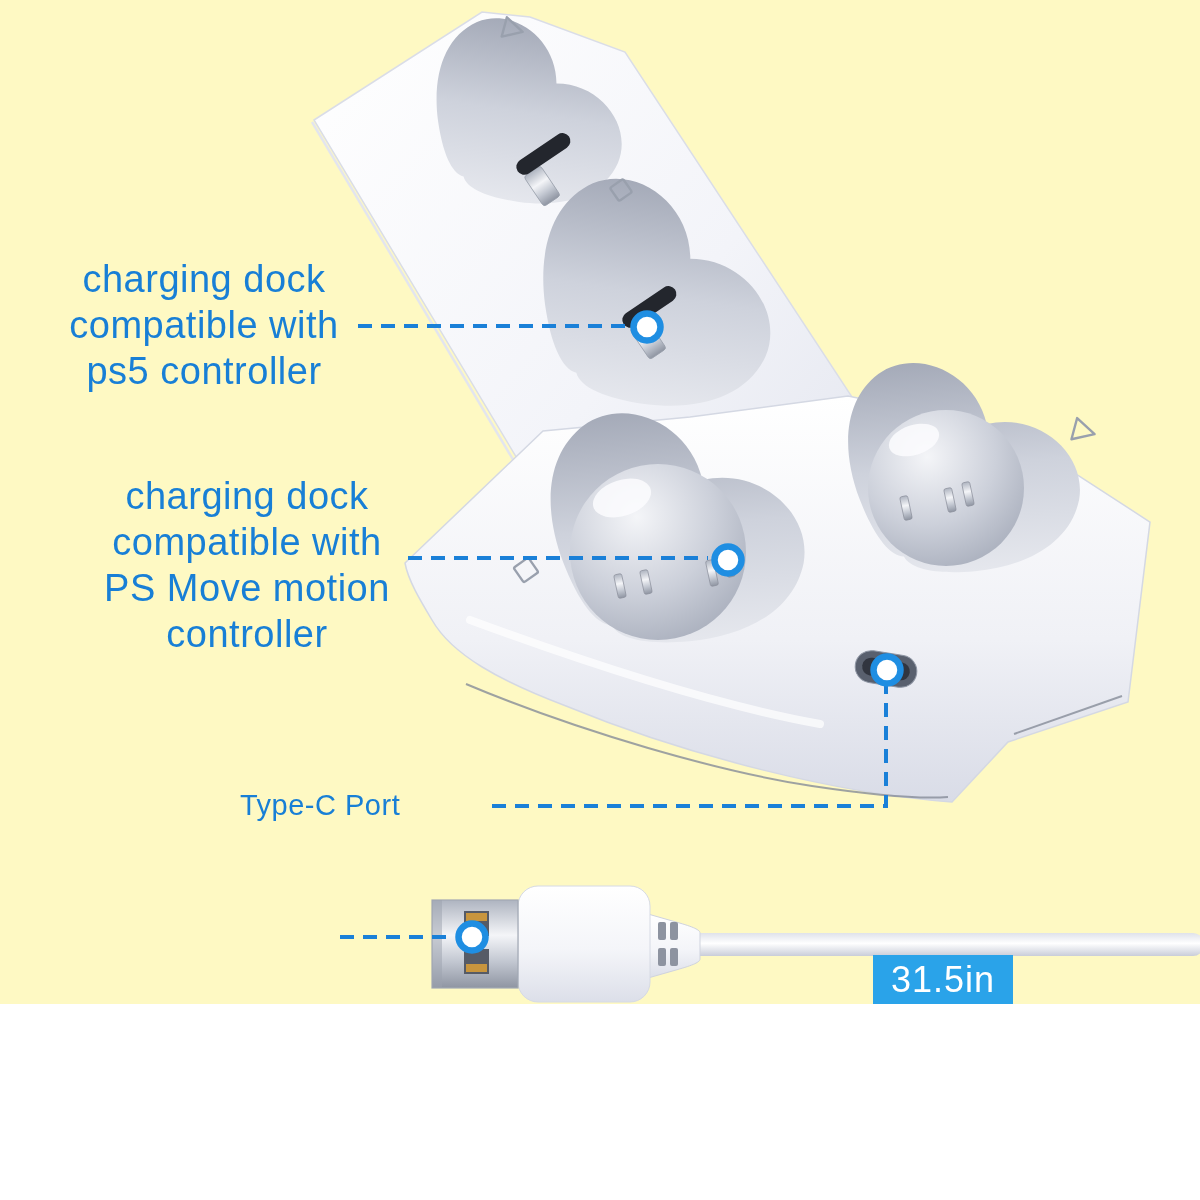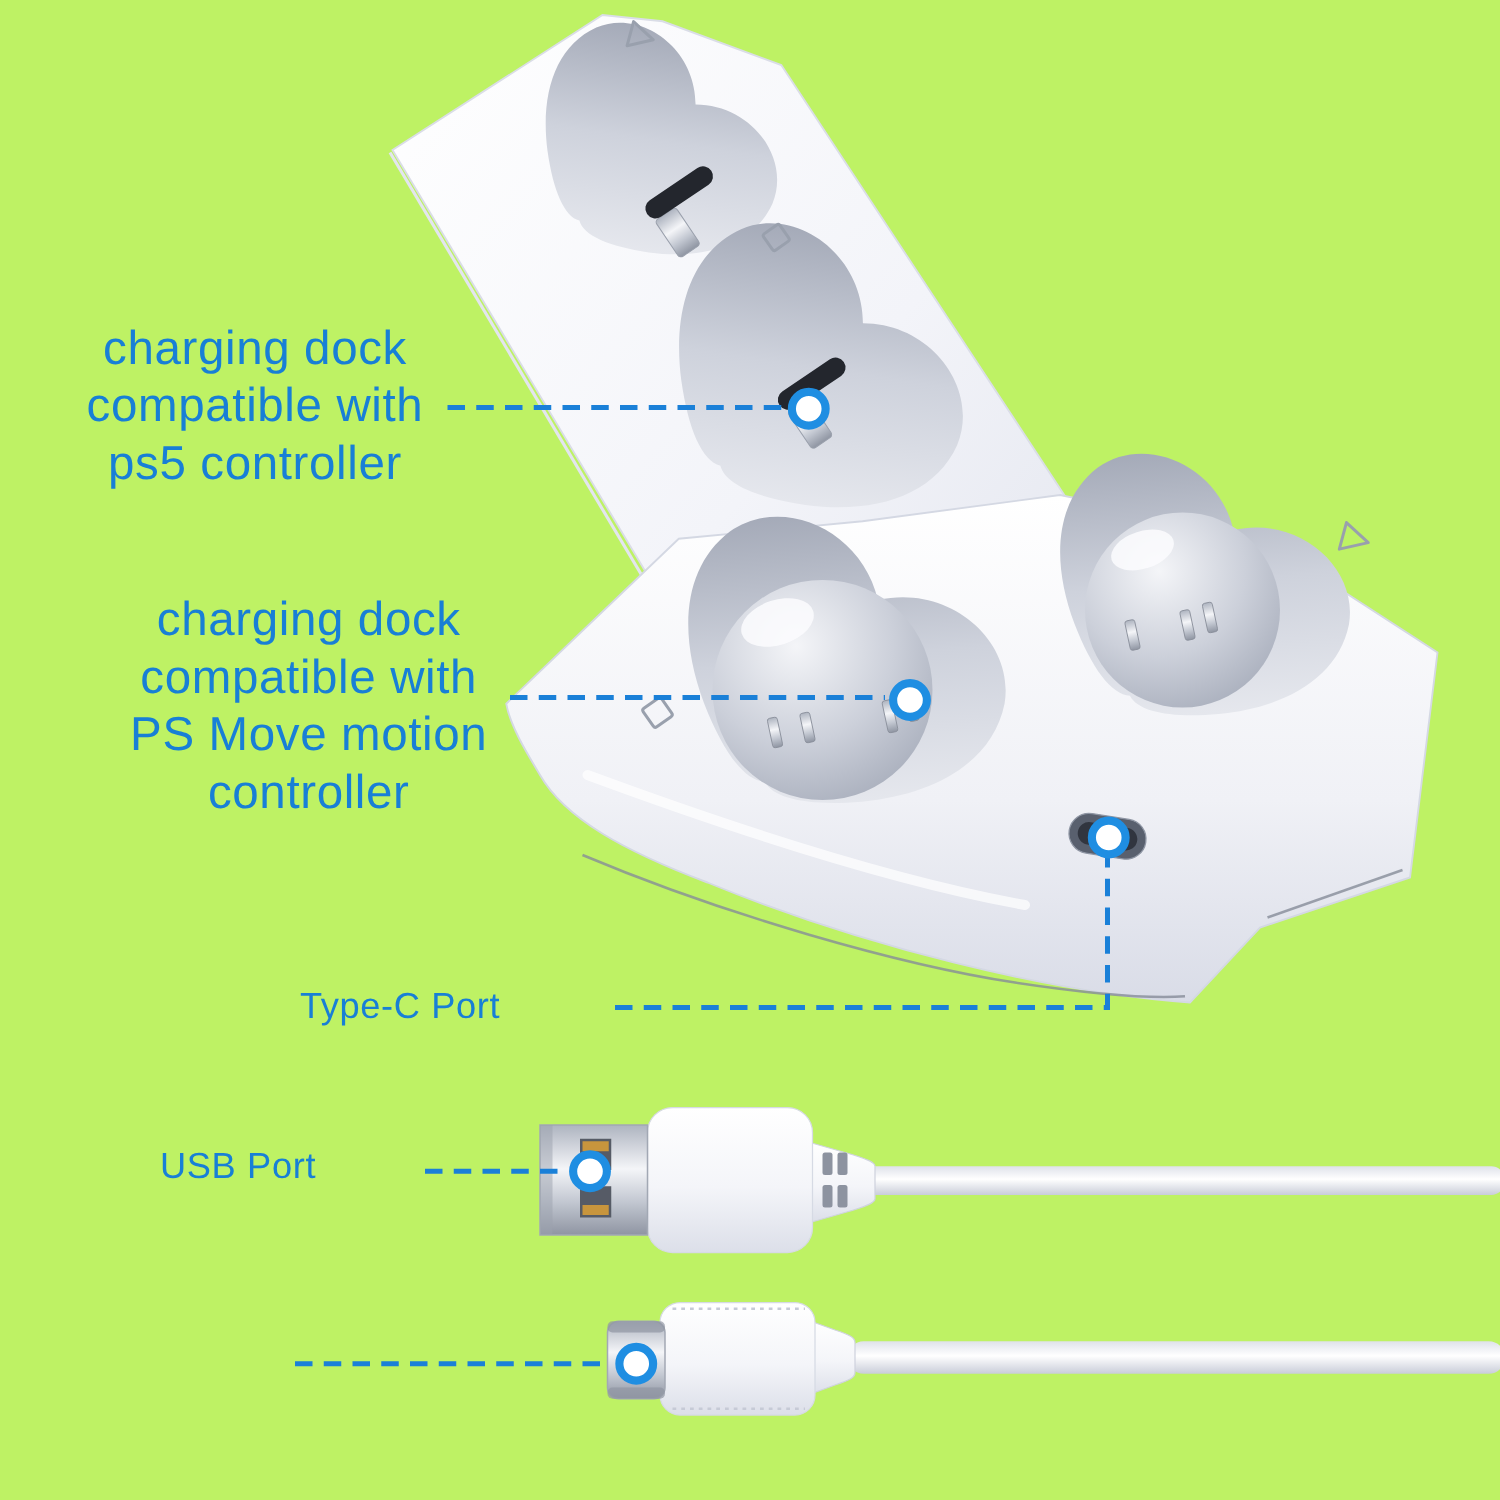--- a/index.html
+++ b/index.html
@@ -1,17 +1,17 @@
 <!DOCTYPE html>
 <html><head>
 <meta charset="utf-8">
 <style>
   html,body { margin:0; padding:0; background:#ffffff; }
   .stage {
-    position:relative; width:1200px; height:1200px; background:#bef264;
+    position:relative; width:1200px; height:1004px; background:#fef9c3;
     font-family:"Liberation Sans", sans-serif; overflow:hidden;
   }
   .stage svg { position:absolute; left:0; top:0; }
   .callout {
     position:absolute; color:#187fd6; white-space:pre-line; text-align:center;
     font-size:38px; line-height:46px; letter-spacing:0.5px;
   }
   .callout.single { font-size:29px; line-height:46px; white-space:nowrap; text-align:right; }
   #co-ps5  { left:24px;  top:256px; width:360px; }
   #co-move { left:67px;  top:473px; width:360px; }
@@ -199,16 +199,16 @@
 compatible with
 ps5 controller</div>
 
   <div class="callout" id="co-move">charging dock
 compatible with
 PS Move motion
 controller</div>
 
   <div class="callout single" id="co-tcport">Type-C Port</div>
 
-  <div class="callout single" id="co-usb">USB Port</div>
-
-
+
+
+  <div class="badge">31.5in</div>
 </div>
 
 </body></html>

